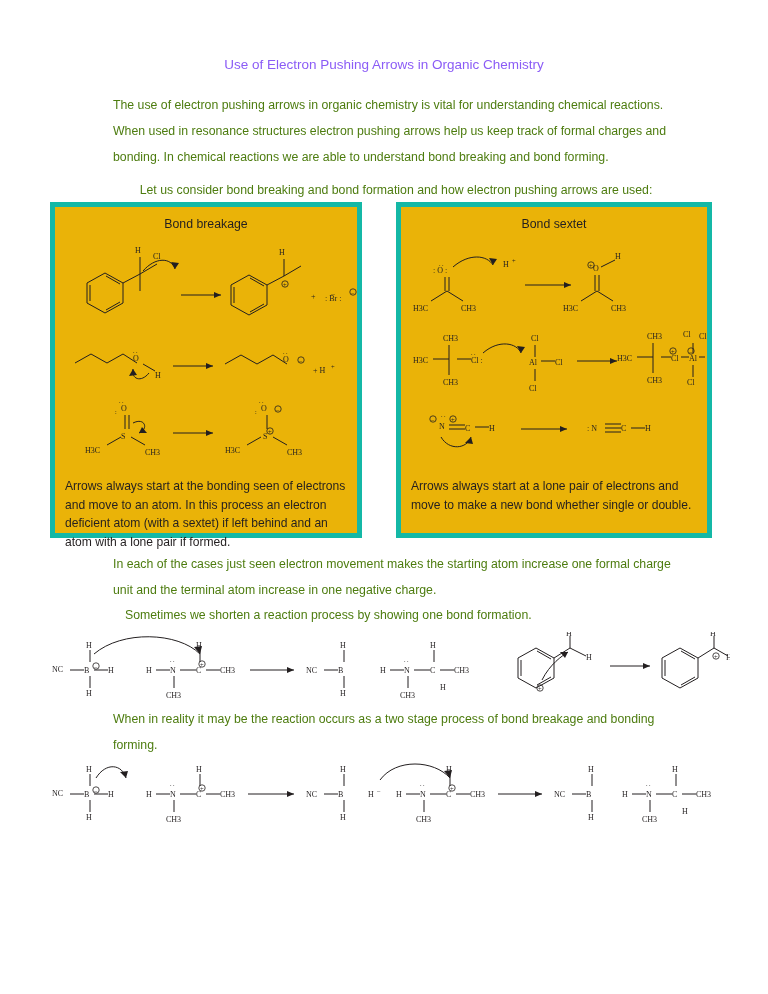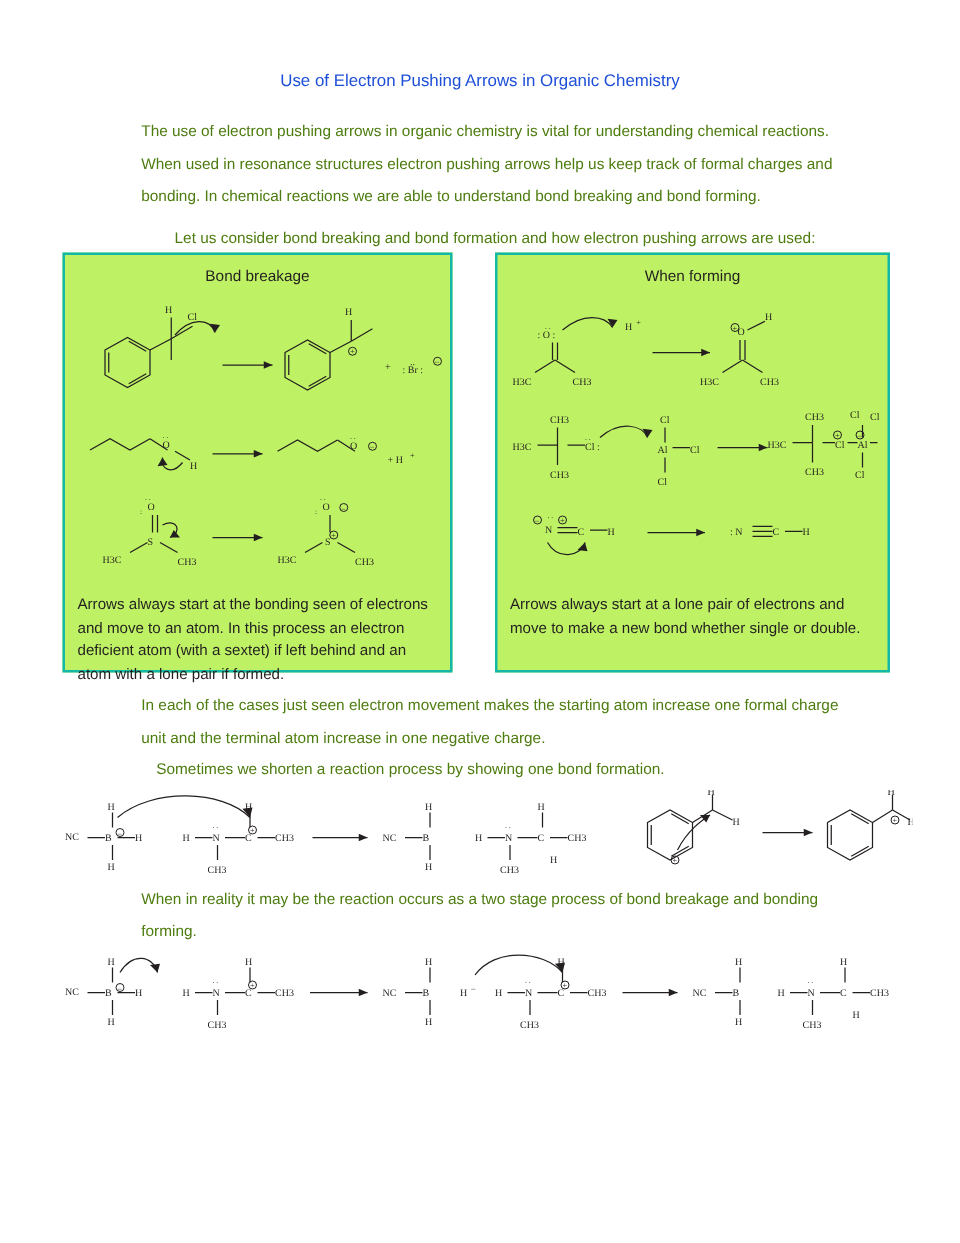--- a/index.html
+++ b/index.html
@@ -22,39 +22,39 @@
     box-sizing: border-box;
     padding: 0;
   }
   .doc-title {
     position: absolute;
     top: 57px;
     left: 0;
     width: 768px;
     text-align: center;
     font-size: 13.5px;
-    color: #1d4ed8;
+    color: #8b5cf6;
   }
   .para {
     position: absolute;
     font-size: 12.3px;
     line-height: 26px;
     color: #4d7c0f;
   }
   #p-intro { top: 92px; left: 113px; width: 566px; }
   #p-consider { top: 177px; left: 113px; width: 566px; text-align: center; }
   #p-eachcase { top: 551px; left: 113px; width: 566px; }
   #p-shorten { top: 602px; left: 125px; width: 566px; }
   #p-reality { top: 706px; left: 113px; width: 566px; }
 
   .panel {
     position: absolute;
-    border: 2px solid #14b8a6;
+    border: 5px solid #14b8a6;
     box-sizing: border-box;
-    background: #bef264;
+    background: #eab308;
   }
   #panel-left { top: 202px; left: 50px; width: 312px; height: 336px; }
   #panel-right { top: 202px; left: 396px; width: 316px; height: 336px; }
 
   .panel-title {
     position: absolute;
     top: 10px;
     left: 0;
     width: 100%;
     text-align: center;
@@ -181,21 +181,21 @@
       <line class="bond" x1="198" y1="204" x2="184" y2="212"></line>
       <line class="bond" x1="210" y1="204" x2="224" y2="212"></line>
       <text class="at" x="162" y="220">H3C</text>
       <text class="at" x="224" y="222">CH3</text>
     </svg>
 
     <div class="panel-caption" id="cap-left">Arrows always start at the bonding seen of electrons and move to an atom.  In this process an electron deficient atom (with a sextet) if left behind and an atom with a lone pair if formed.</div>
   </div>
 
   <div class="panel" id="panel-right">
-    <div class="panel-title">When forming</div>
+    <div class="panel-title">Bond sextet</div>
 
     <svg class="svg-abs" style="top:26px; left:8px;" width="300" height="240" viewBox="0 0 300 240">
 
       <text class="at" x="24" y="40">: O :</text>
       <text class="at-s" x="30" y="33">. .</text>
       <line class="bond" x1="36" y1="44" x2="36" y2="58"></line>
       <line class="bond" x1="40" y1="44" x2="40" y2="58"></line>
       <line class="bond" x1="38" y1="58" x2="22" y2="68"></line>
       <line class="bond" x1="38" y1="58" x2="54" y2="68"></line>
       <text class="at" x="4" y="78">H3C</text>

